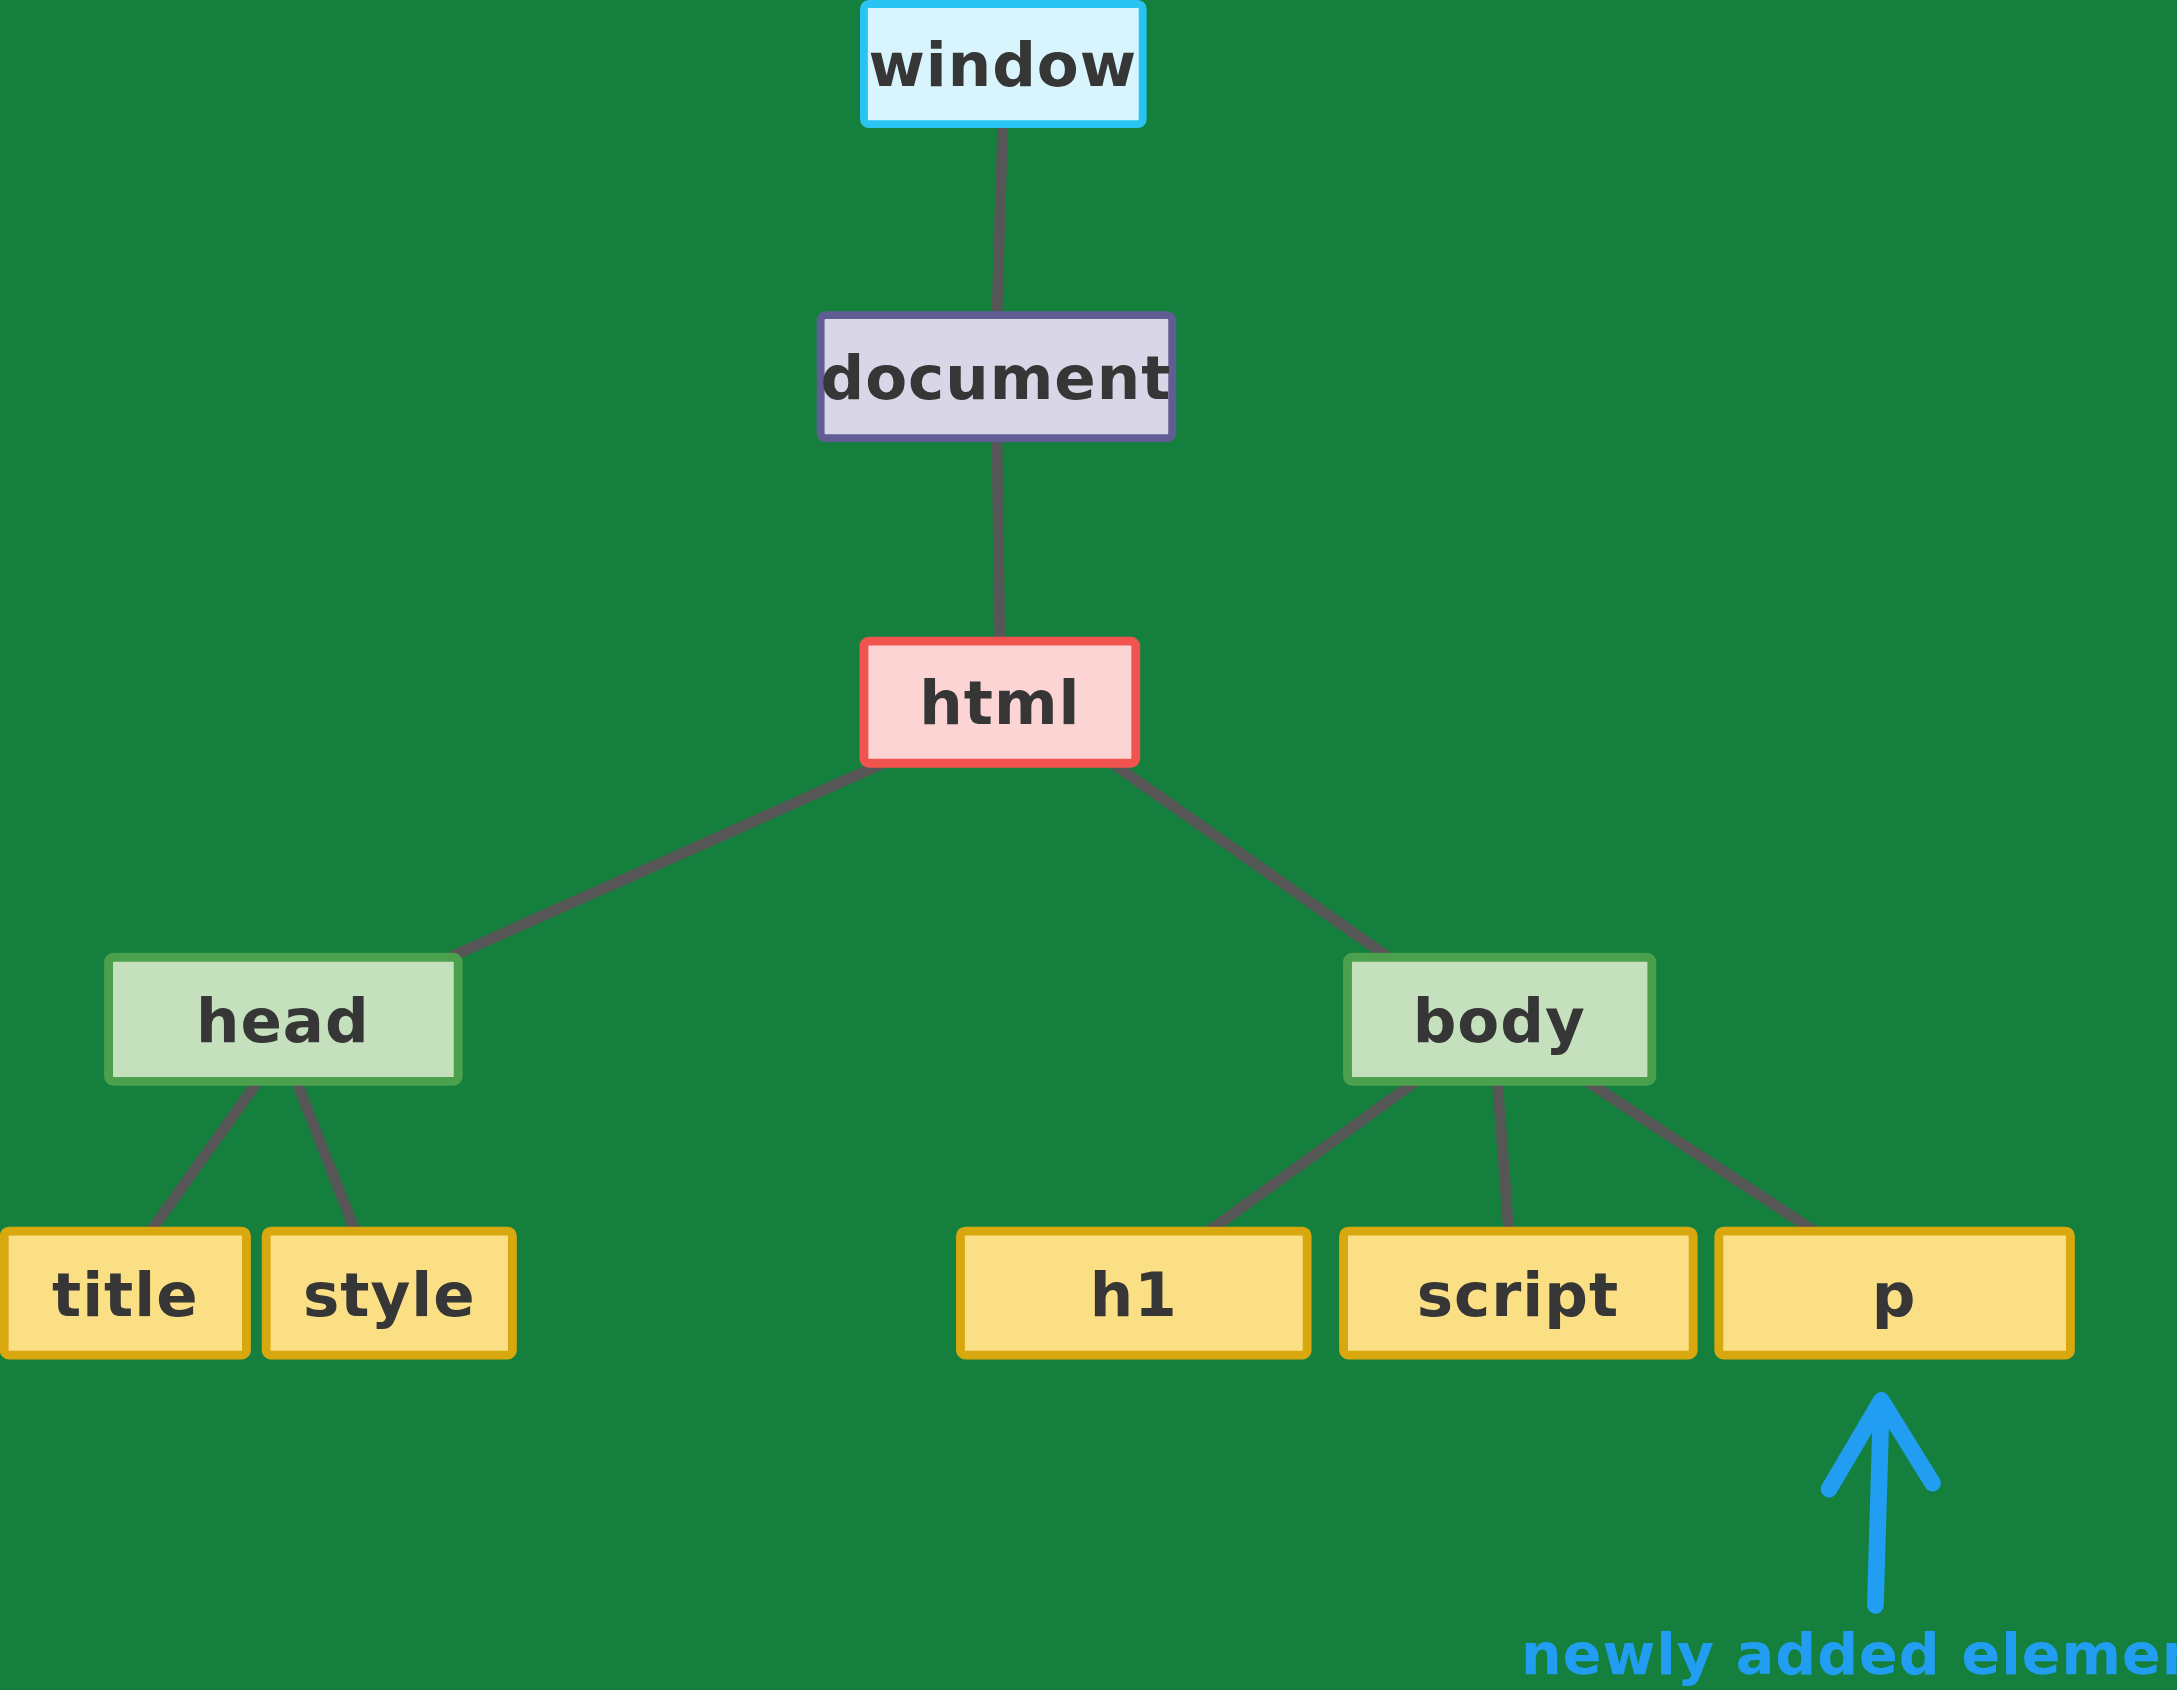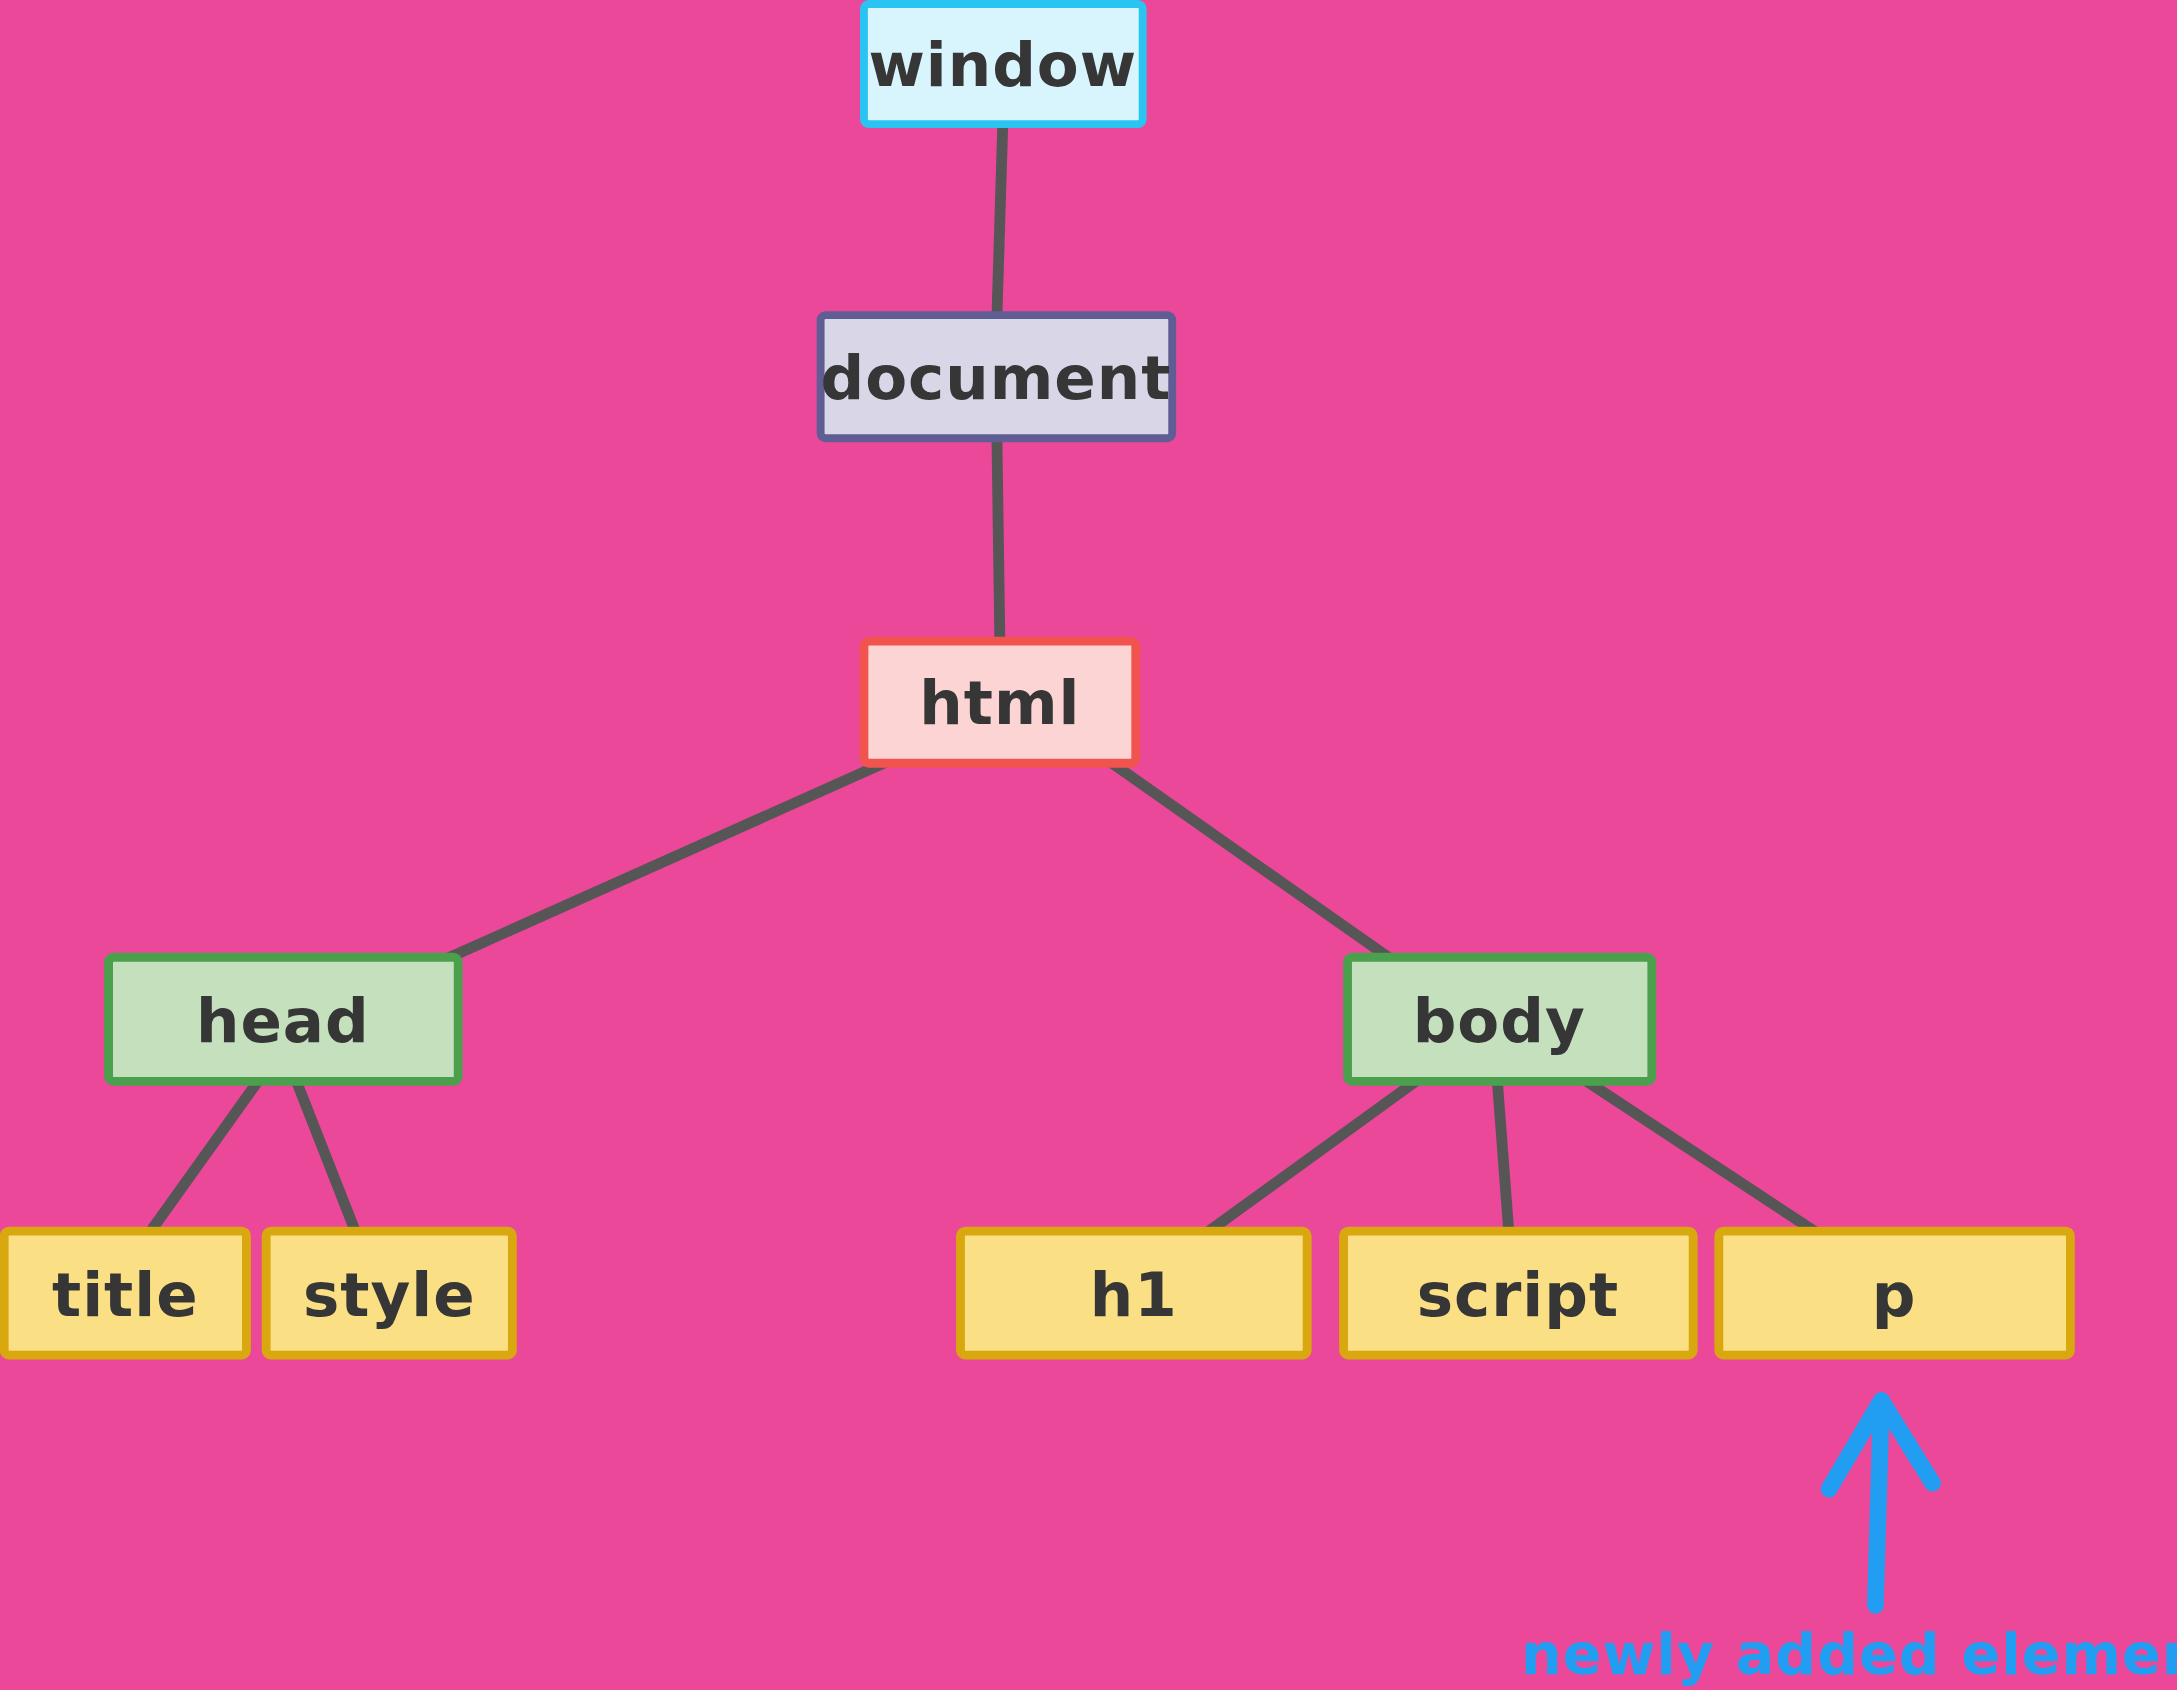--- a/index.html
+++ b/index.html
@@ -1,20 +1,20 @@
 <!DOCTYPE html>
 <html><head>
 <meta charset="utf-8">
 <style>
   html, body { margin: 0; padding: 0; background: #000; }
   .stage {
     position: relative;
     width: 2177px;
     height: 1690px;
-    background: #ec4899;
+    background: #15803d;
     font-family: "DejaVu Sans", "Liberation Sans", sans-serif;
   }
   svg { display: block; }
 
   .edge { stroke: #565656; stroke-width: 11; fill: none; }
 
   .node rect { rx: 5px; }
   .node text {
     fill: #363636;
     font-size: 62px;

